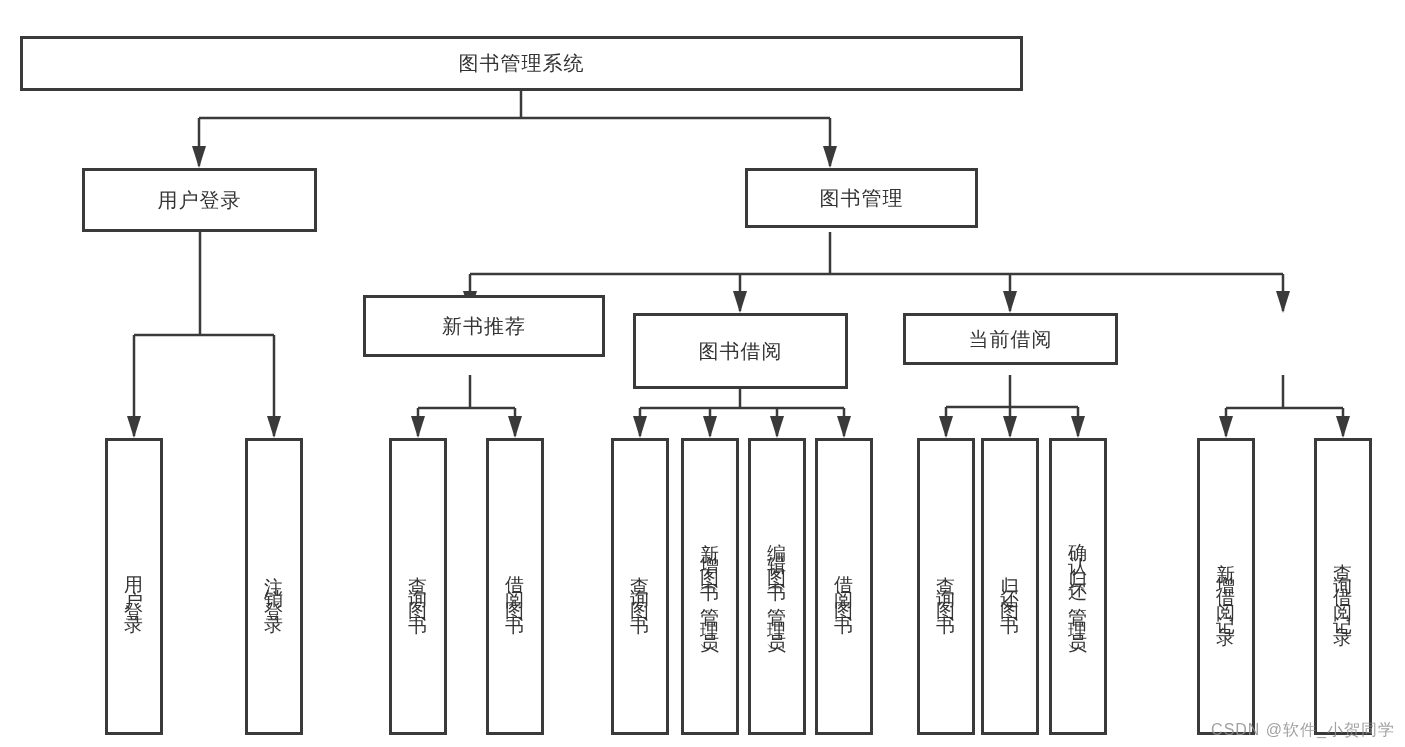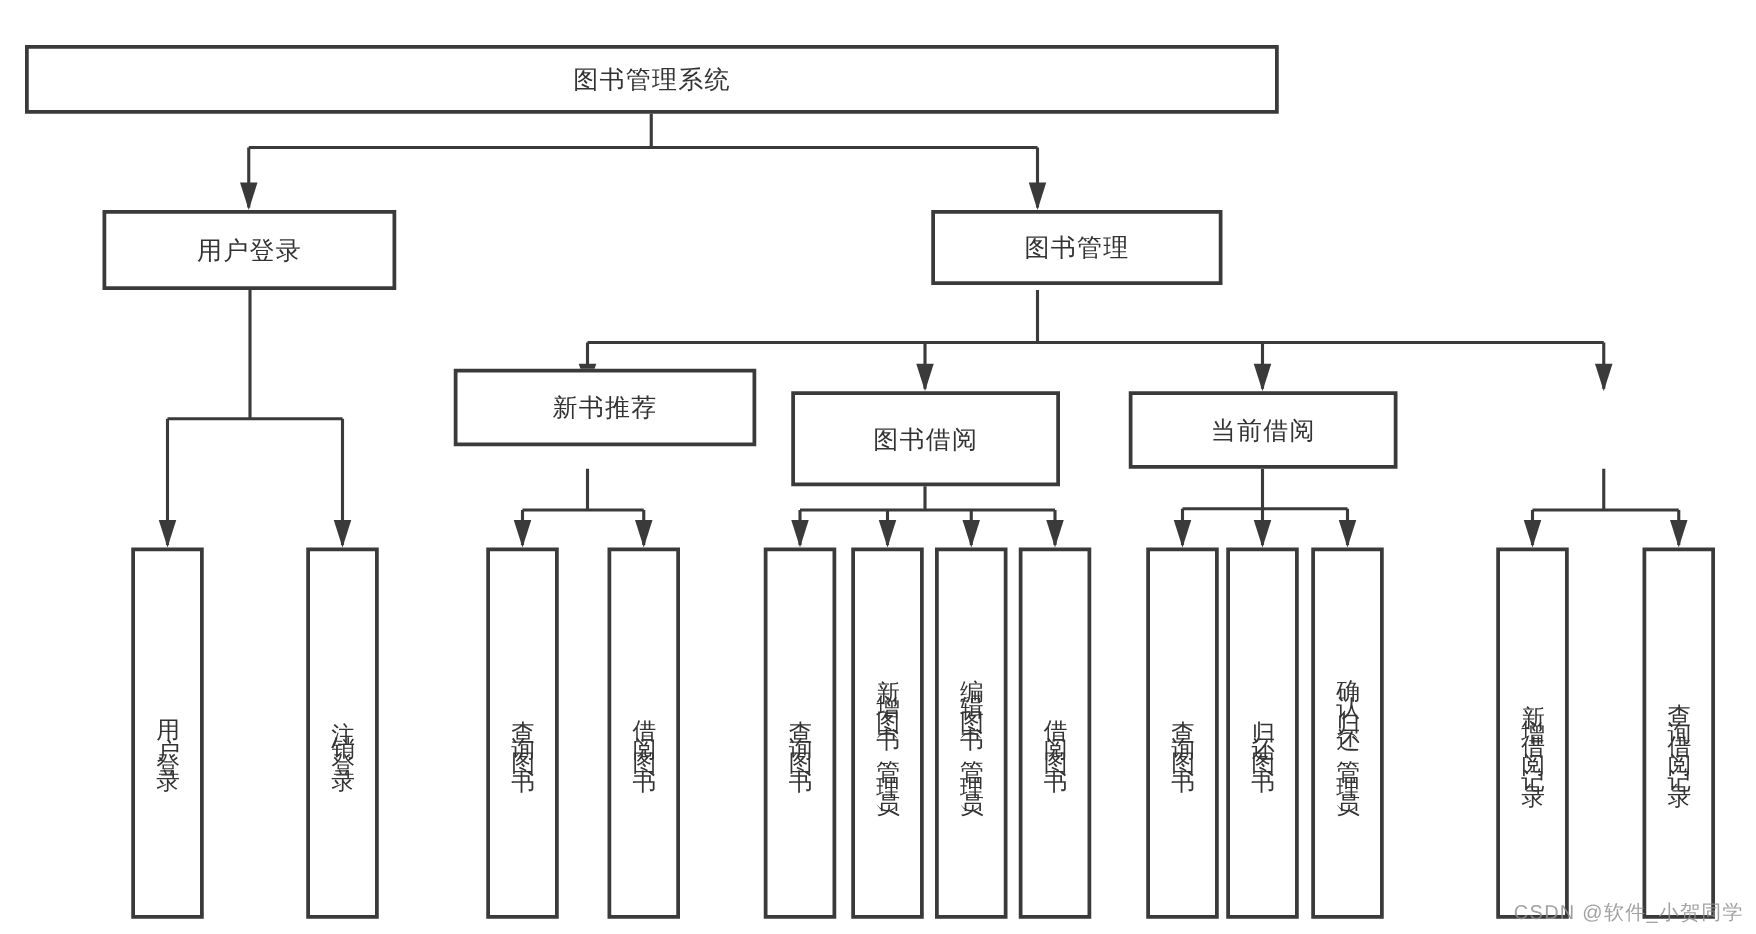--- a/index.html
+++ b/index.html
@@ -131,21 +131,21 @@
   <div class="box" style="left:713px; top:168px; width:233px; height:60px;margin-left:32px;">
     <span class="h-label">图书管理</span>
   </div>
 
   <div class="box" style="left:363px; top:295px; width:242px; height:62px;">
     <span class="h-label">新书推荐</span>
   </div>
   <div class="box" style="left:633px; top:313px; width:215px; height:76px;">
     <span class="h-label">图书借阅</span>
   </div>
-  <div class="box" style="left:903px; top:313px; width:215px; height:62px;">
+  <div class="box" style="left:903px; top:313px; width:215px; height:52px;">
     <span class="h-label">当前借阅</span>
   </div>
 
   <div class="box leaf" style="left:105px; top:438px; width:58px; height:297px;">
     <span class="v-label">用户登录</span>
   </div>
   <div class="box leaf" style="left:245px; top:438px; width:58px; height:297px;">
     <span class="v-label">注销登录</span>
   </div>
   <div class="box leaf" style="left:389px; top:438px; width:58px; height:297px;">

